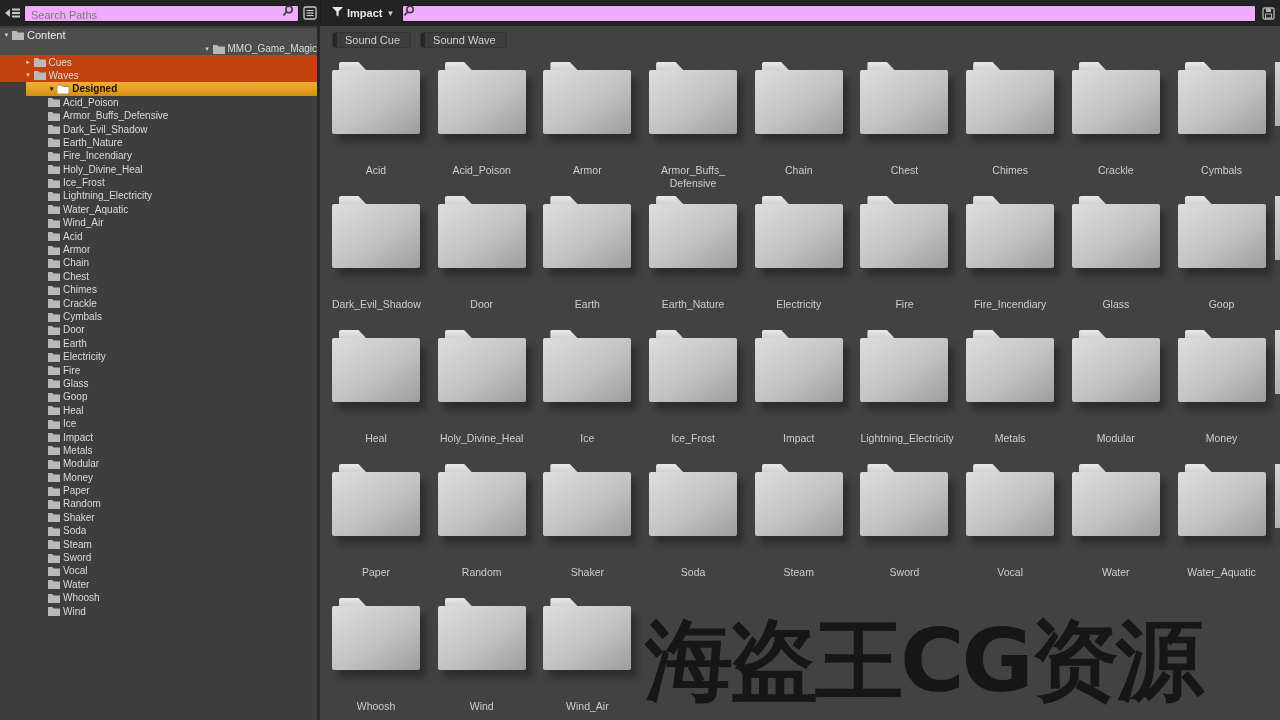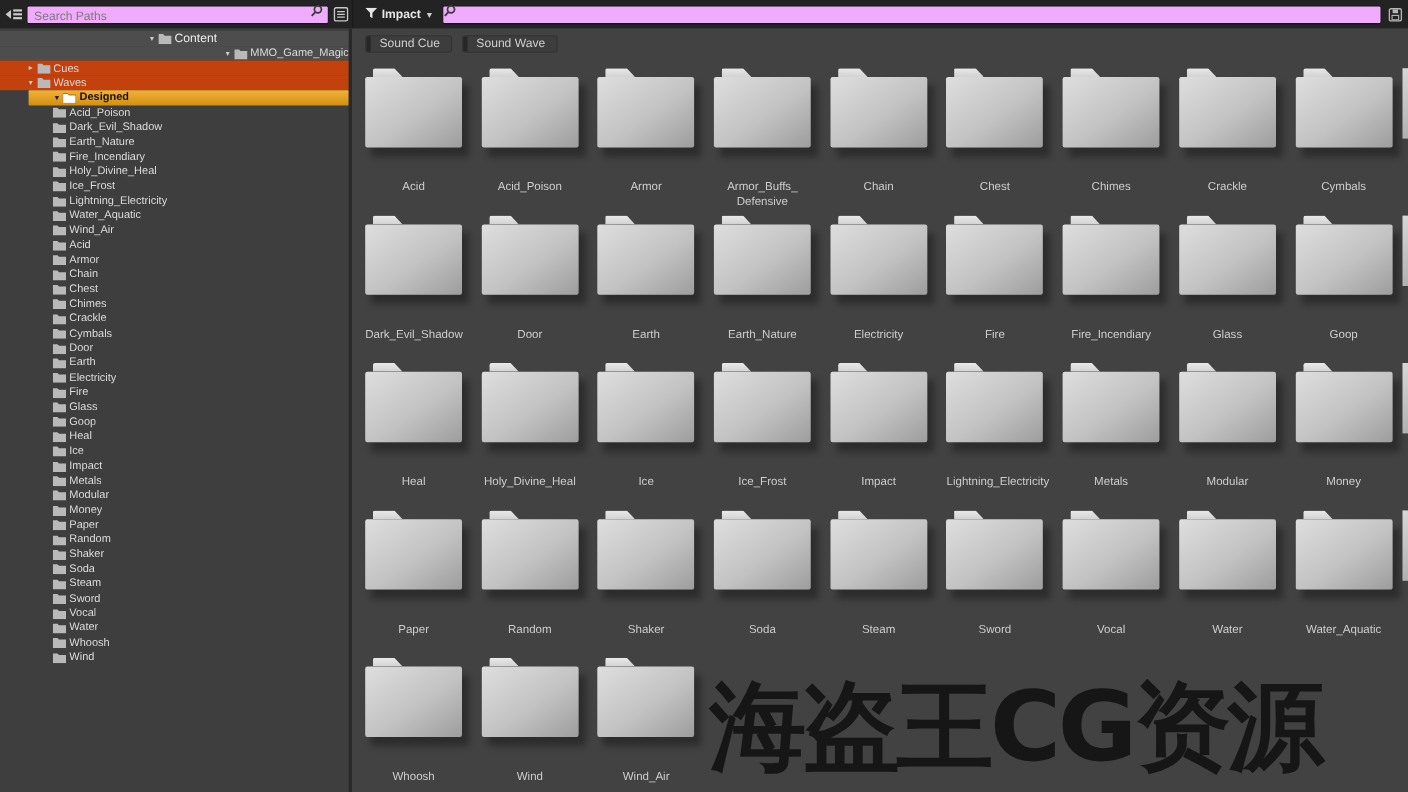--- a/index.html
+++ b/index.html
@@ -144,21 +144,21 @@
         <rect x="3.5" y="7" width="6" height="4" fill="none" stroke="#b5b5b5" stroke-width="1"></rect>
       </svg>
     </span>
   </div>
 </div>
 
 <div class="workspace">
 
   <div class="sidebar">
     <div>
-        <div class="tree-row shade-light root" style="padding-left: 13px; justify-content: center;">
+        <div class="tree-row shade-light root" style="padding-left: 1px;">
     <span class="arrow">▾</span>
     <span class="tfolder">
       <svg width="12" height="10" viewBox="0 0 12 10">
         <path d="M0 1 L4.3 1 L5.6 2.4 L12 2.4 L12 10 L0 10 Z"></path>
       </svg>
     </span>
     <span class="tlabel">Content</span>
   </div>
         <div class="tree-row shade-light" style="padding-left: 12.75px; justify-content: flex-end;">
     <span class="arrow">▾</span>
@@ -197,20 +197,29 @@
     <span class="tlabel">Designed</span>
   </div>
         <div class="tree-row" style="padding-left: 42px;">
     <span class="arrow spacer"></span>
     <span class="tfolder">
       <svg width="12" height="10" viewBox="0 0 12 10">
         <path d="M0 1 L4.3 1 L5.6 2.4 L12 2.4 L12 10 L0 10 Z"></path>
       </svg>
     </span>
     <span class="tlabel">Acid_Poison</span>
+  </div>
+        <div class="tree-row" style="padding-left: 42px;">
+    <span class="arrow spacer"></span>
+    <span class="tfolder">
+      <svg width="12" height="10" viewBox="0 0 12 10">
+        <path d="M0 1 L4.3 1 L5.6 2.4 L12 2.4 L12 10 L0 10 Z"></path>
+      </svg>
+    </span>
+    <span class="tlabel">Armor_Buffs_Defensive</span>
   </div>
         <div class="tree-row" style="padding-left: 42px;">
     <span class="arrow spacer"></span>
     <span class="tfolder">
       <svg width="12" height="10" viewBox="0 0 12 10">
         <path d="M0 1 L4.3 1 L5.6 2.4 L12 2.4 L12 10 L0 10 Z"></path>
       </svg>
     </span>
     <span class="tlabel">Dark_Evil_Shadow</span>
   </div>

